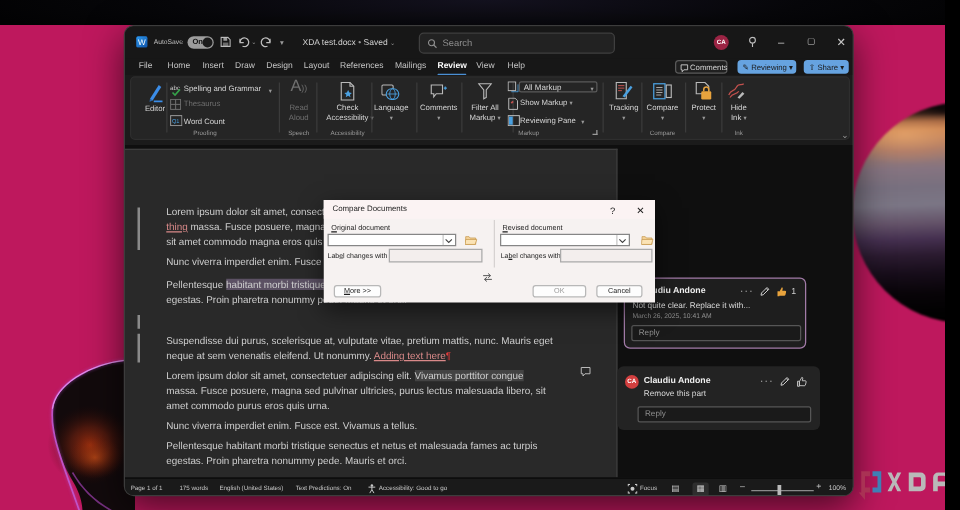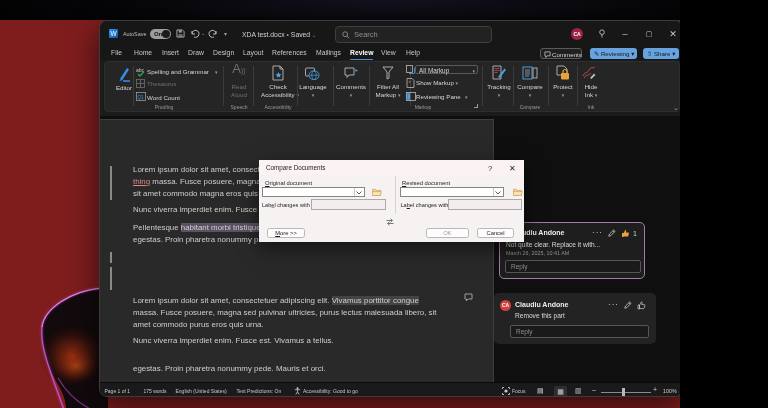--- a/index.html
+++ b/index.html
@@ -1,17 +1,17 @@
 <!DOCTYPE html>
 <html><head>
 <meta charset="utf-8">
 <style>
   * { margin:0; padding:0; box-sizing:border-box; }
   html,body { width:768px; height:408px; background:#000; overflow:hidden; }
-  #root { position:relative; width:680px; height:408px; background:#7f1d1d; overflow:hidden;
+  #root { position:relative; width:756px; height:408px; background:#be185d; overflow:hidden;
           font-family:"Liberation Sans", sans-serif; }
   .abs { position:absolute; }
 
   
   #wp-top { position:absolute; left:0; top:0; width:768px; height:20px;
     background:radial-gradient(ellipse 420px 40px at 390px 0px, #14121f 0%, #07070a 60%, #020203 100%); }
   #planet { position:absolute; left:682px; top:82px; width:176px; height:176px; border-radius:50%;
     background:
       radial-gradient(ellipse 80px 30px at 42px 26px, rgba(240,170,110,.6) 0%, rgba(226,140,90,.3) 45%, rgba(170,100,75,0) 78%),
       linear-gradient(178deg, #050305 0%, #120a0a 6%, #96603e 9.5%, #c98a56 13%, #bd8760 16.5%, #a07a6e 22%, #867480 30%, #78707f 38%, #7b7685 46%, #645369 54%, #453050 61%, #2b1b30 68%, #170d1a 76%, #080408 85%, #010101 94%, #000 100%);
@@ -335,24 +335,27 @@
         <div class="cbar" style="top:46px;height:34px;"></div>
         <div class="cbar" style="top:132px;height:11px;"></div>
         <div class="cbar" style="top:147px;height:23px;"></div>
 
         <div class="dline" style="top:45px;">Lorem ipsum dolor sit amet, consectetuer adipiscing elit. Maecenas porttitor</div>
         <div class="dline" style="top:57px;"><span class="ins">thing</span> massa. Fusce posuere, magna sed pulvinar ultricies, purus lectus</div>
         <div class="dline" style="top:69px;">sit amet commodo magna eros quis urna.</div>
         <div class="dline" style="top:85px;">Nunc viverra imperdiet enim. Fusce est. Vivamus a tellus.</div>
         <div class="dline" style="top:103px;">Pellentesque <span class="hl1">habitant morbi tristique senectus et netus et malesuada</span></div>
         <div class="dline" style="top:115px;">egestas. Proin pharetra nonummy pede. Mauris et orci.</div>
+        <div class="dline" style="top:148px;">Suspendisse dui purus, scelerisque at, vulputate vitae, pretium mattis, nunc. Mauris eget</div>
+        <div class="dline" style="top:160px;">neque at sem venenatis eleifend. Ut nonummy. <span class="ins">Adding text here</span><span style="color:#e03b3b">¶</span></div>
         <div class="dline" style="top:176px;">Lorem ipsum dolor sit amet, consectetuer adipiscing elit. <span class="hl2">Vivamus porttitor congue</span></div>
         <div class="dline" style="top:188px;">massa. Fusce posuere, magna sed pulvinar ultricies, purus lectus malesuada libero, sit</div>
         <div class="dline" style="top:200px;">amet commodo purus eros quis urna.</div>
         <div class="dline" style="top:216px;">Nunc viverra imperdiet enim. Fusce est. Vivamus a tellus.</div>
+        <div class="dline" style="top:232px;">Pellentesque habitant morbi tristique senectus et netus et malesuada fames ac turpis</div>
         <div class="dline" style="top:244px;">egestas. Proin pharetra nonummy pede. Mauris et orci.</div>
       </div>
 
       <svg class="abs" style="left:364px;top:177px" width="9" height="9" viewBox="0 0 9 9">
         <path d="M1,1 h7 v5 h-4 l-1.6,1.8 v-1.8 h-1.4 z" fill="none" stroke="#b9b9b9" stroke-width="0.8"></path>
       </svg>
     </div>
 
     <div id="statusbar">
       <div class="st" style="left:4.5px">Page 1 of 1</div>

